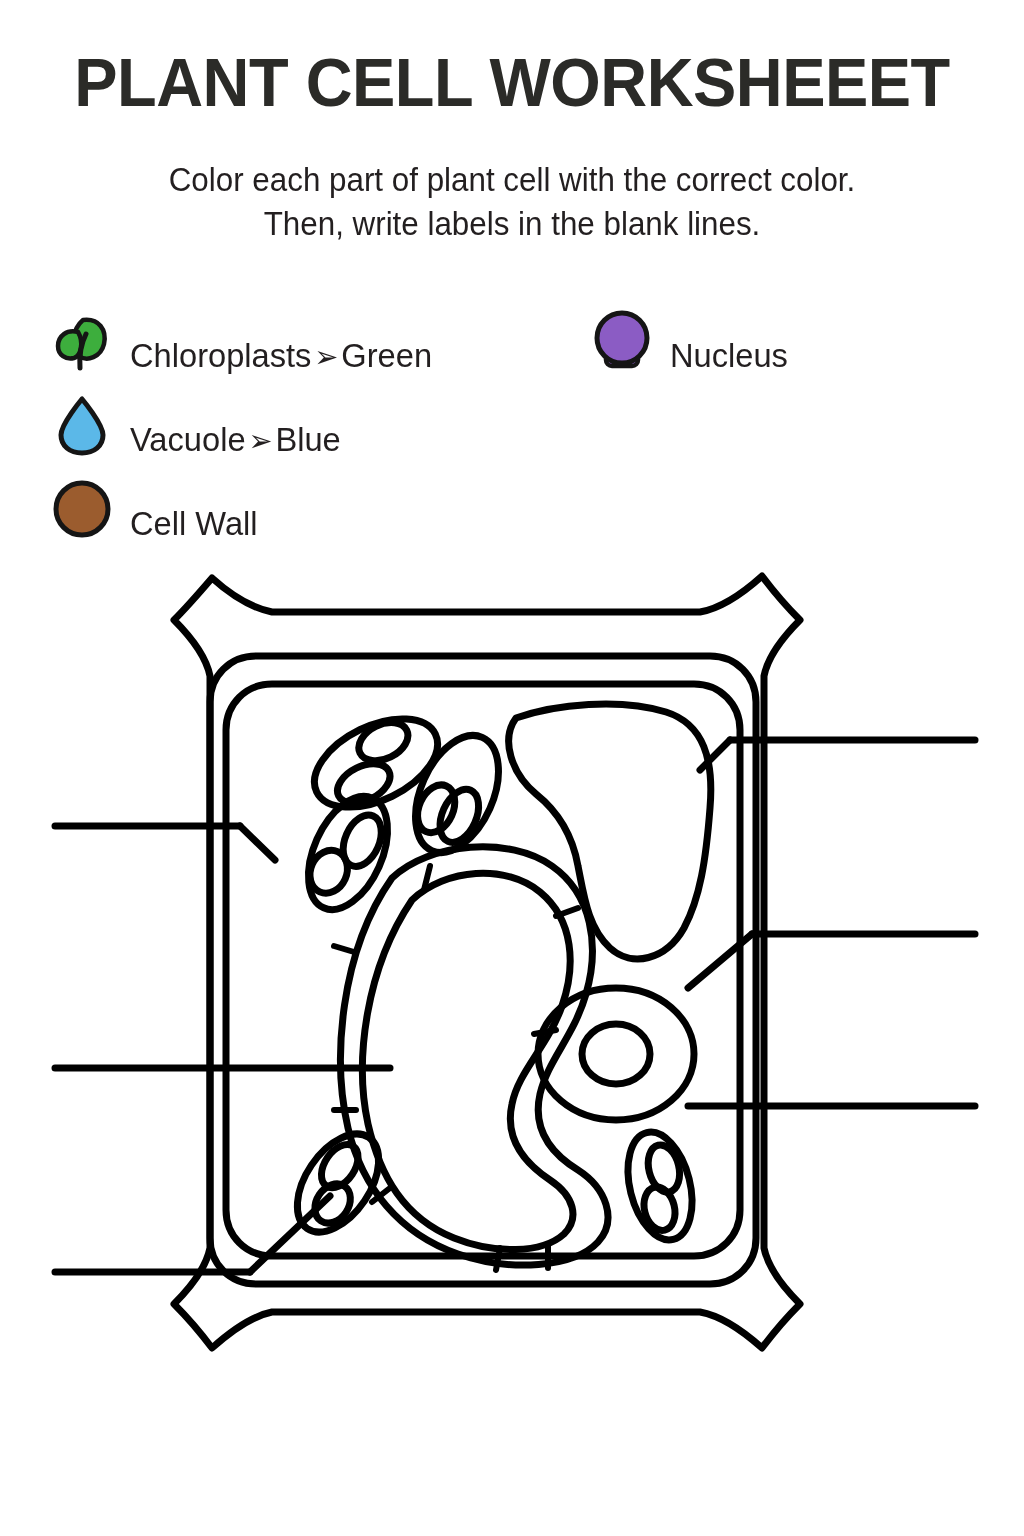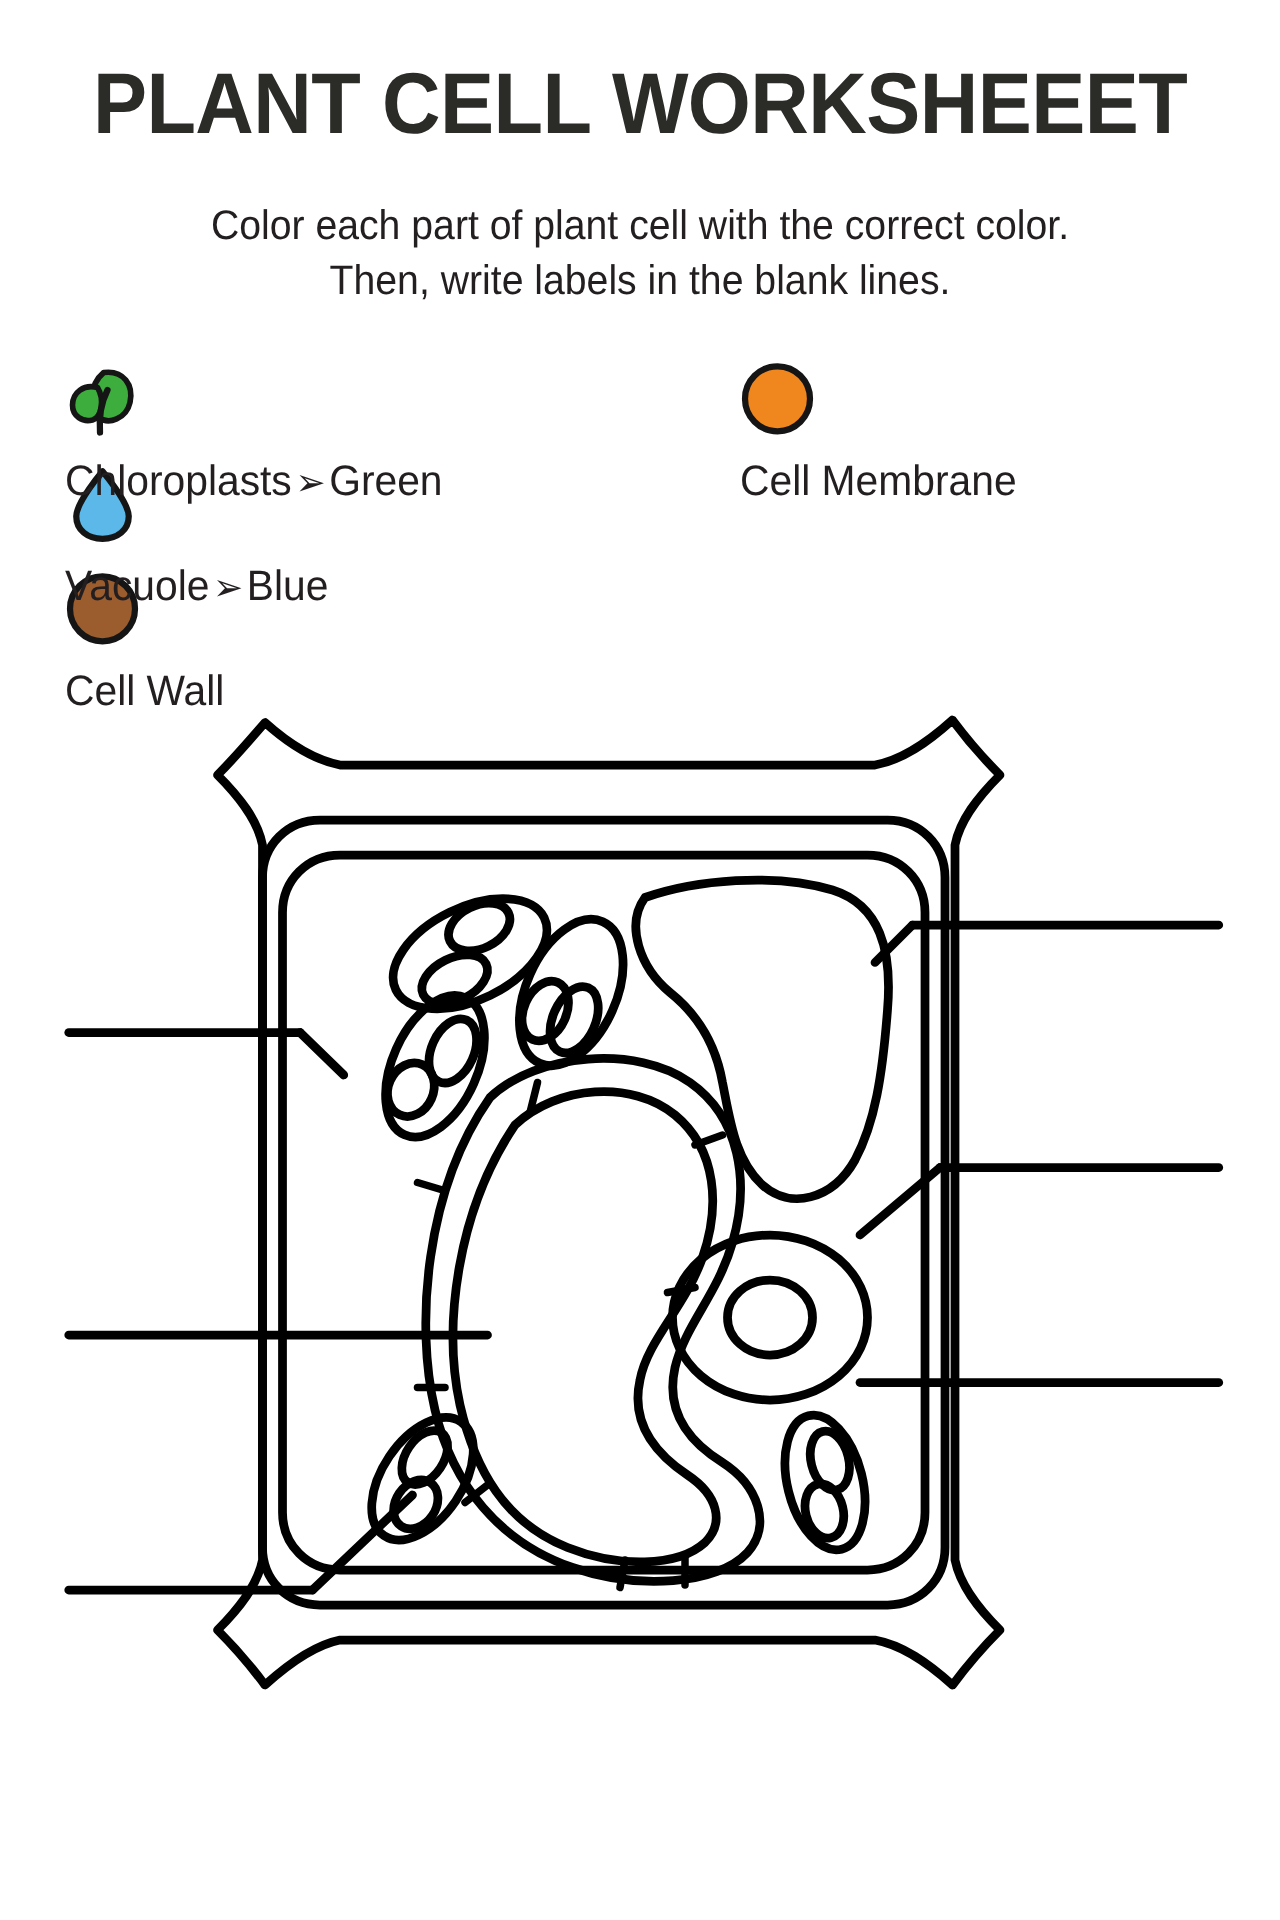--- a/index.html
+++ b/index.html
@@ -65,24 +65,23 @@
   }
   .legend-col {
     position: absolute;
     top: 0;
   }
   .legend-col.left  { left: 52px;  width: 520px; }
   .legend-col.right { left: 592px; width: 420px; }
 
   .legend-item {
     display: flex;
-    align-items: flex-start;
+    align-items: flex-end;
     height: 84px;
     gap: 18px;
-    flex-direction: column;
   }
   .legend-swatch {
     flex: 0 0 auto;
     width: 60px;
     height: 62px;
     display: flex;
     align-items: center;
     justify-content: center;
   }
   .legend-label {
@@ -156,31 +155,32 @@
         </span>
         <span class="legend-label">
           <span>Cell Wall</span><span class="arrow"></span><span></span>
         </span>
       </div>
 
     </div>
 
     <div class="legend-col right">
 
-
       <div class="legend-item">
         <span class="legend-swatch">
           <svg width="58" height="62" viewBox="0 0 58 62">
-            <circle cx="29" cy="31" r="26" fill="#F0861E" stroke="#151515" stroke-width="5"></circle>
+            <rect x="13" y="42" width="32" height="14" rx="6" fill="#8B5CC4" stroke="#151515" stroke-width="4.5"></rect>
+            <circle cx="29" cy="28" r="25" fill="#8B5CC4" stroke="#151515" stroke-width="5"></circle>
           </svg>
         </span>
         <span class="legend-label">
-          <span>Cell Membrane</span><span class="arrow"></span><span></span>
+          <span>Nucleus</span><span class="arrow"></span><span></span>
         </span>
       </div>
+
 
 
     </div>
   </div>
 
   <div class="diagram">
     <svg width="1024" height="880" viewBox="0 0 1024 880">
 
       <g fill="none" stroke="#000000" stroke-width="7" stroke-linecap="round" stroke-linejoin="round">
 

